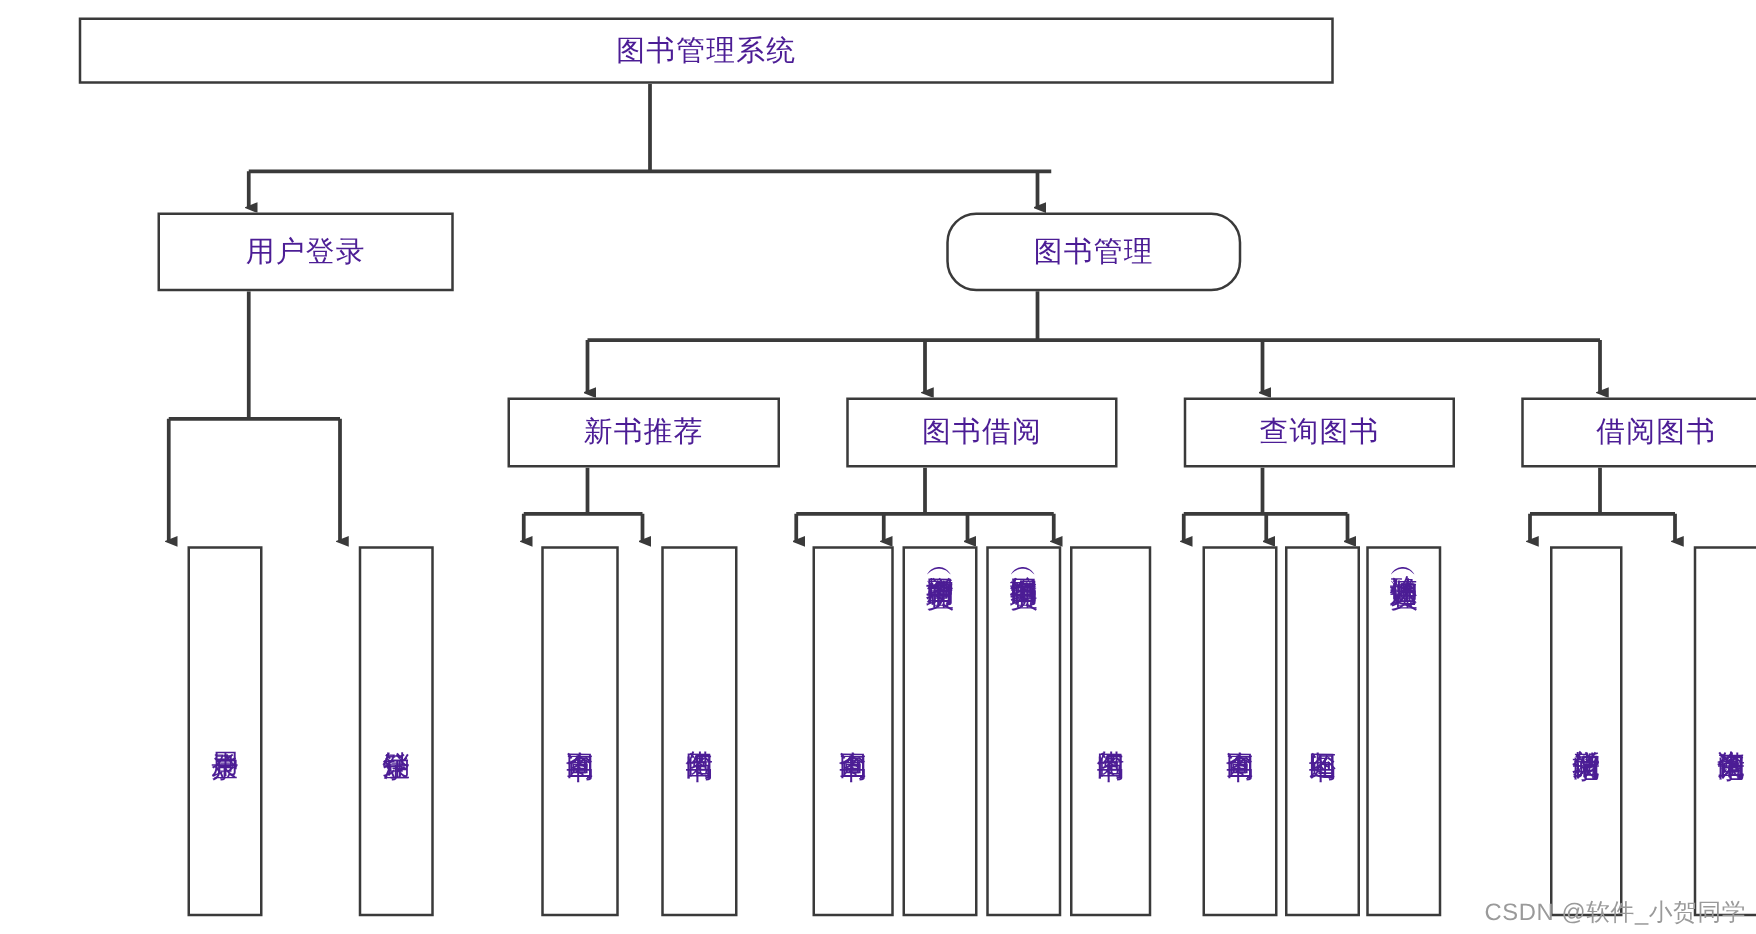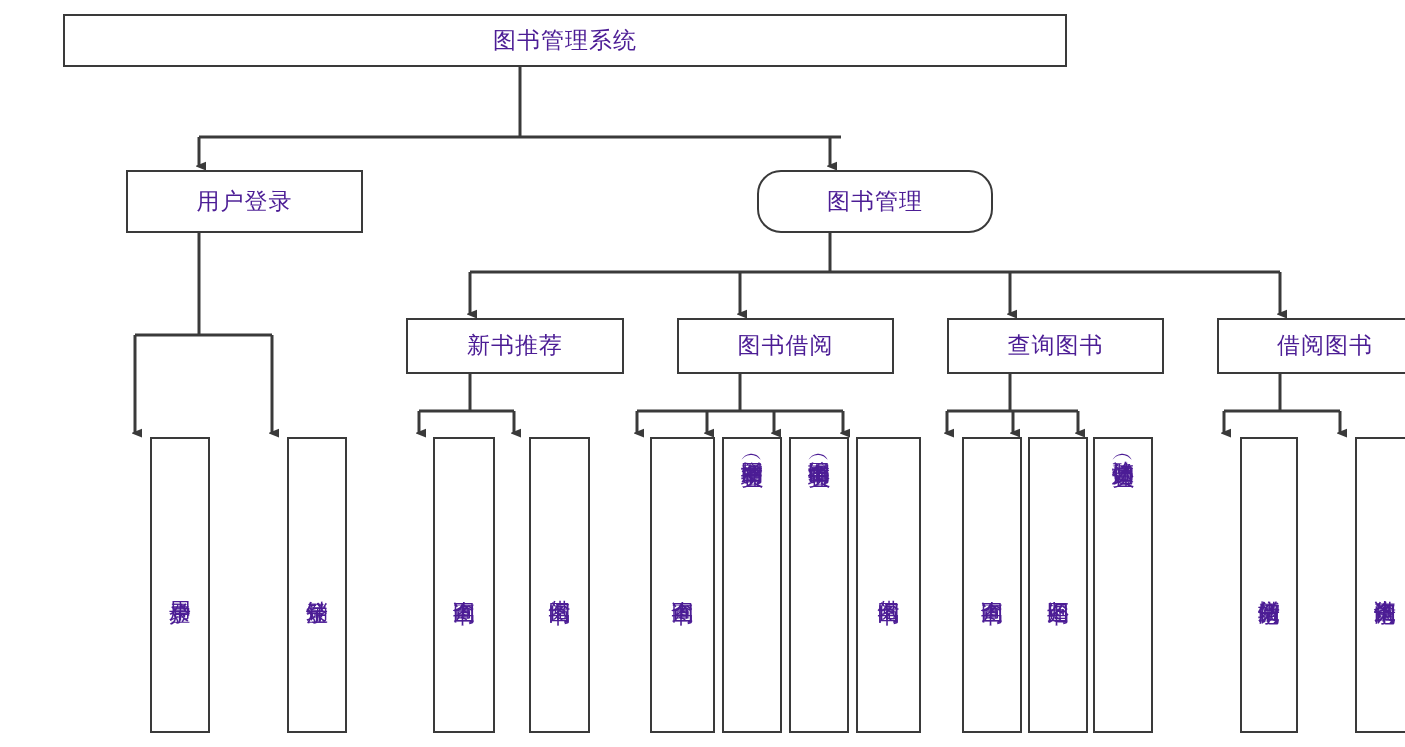--- a/index.html
+++ b/index.html
@@ -187,13 +187,14 @@
         <span class="node-label">确认归还（管理员）</span>
       </div>
       <div class="node vert mid" style="left: 1195px; top: 437px; width: 58px; height: 296px;">
         <span class="node-label">新增借阅记录</span>
       </div>
       <div class="node vert mid" style="left: 1310px; top: 437px; width: 60px; height: 296px;">
         <span class="node-label">查询借阅记录</span>
       </div>
     </div>
 
+  <div id="watermark">CSDN @软件_小贺同学</div>
 </div>
 
 </body></html>

